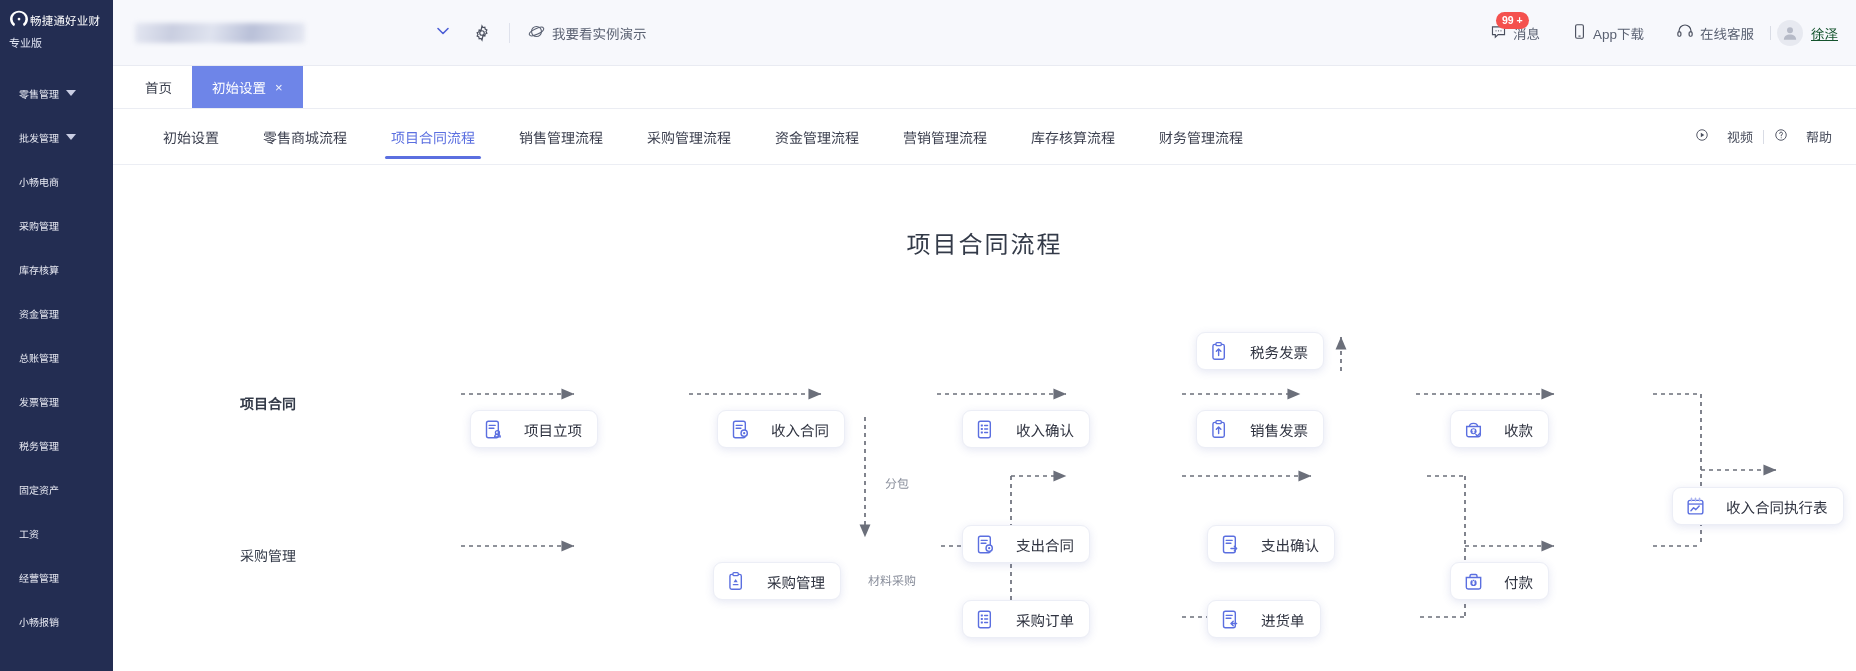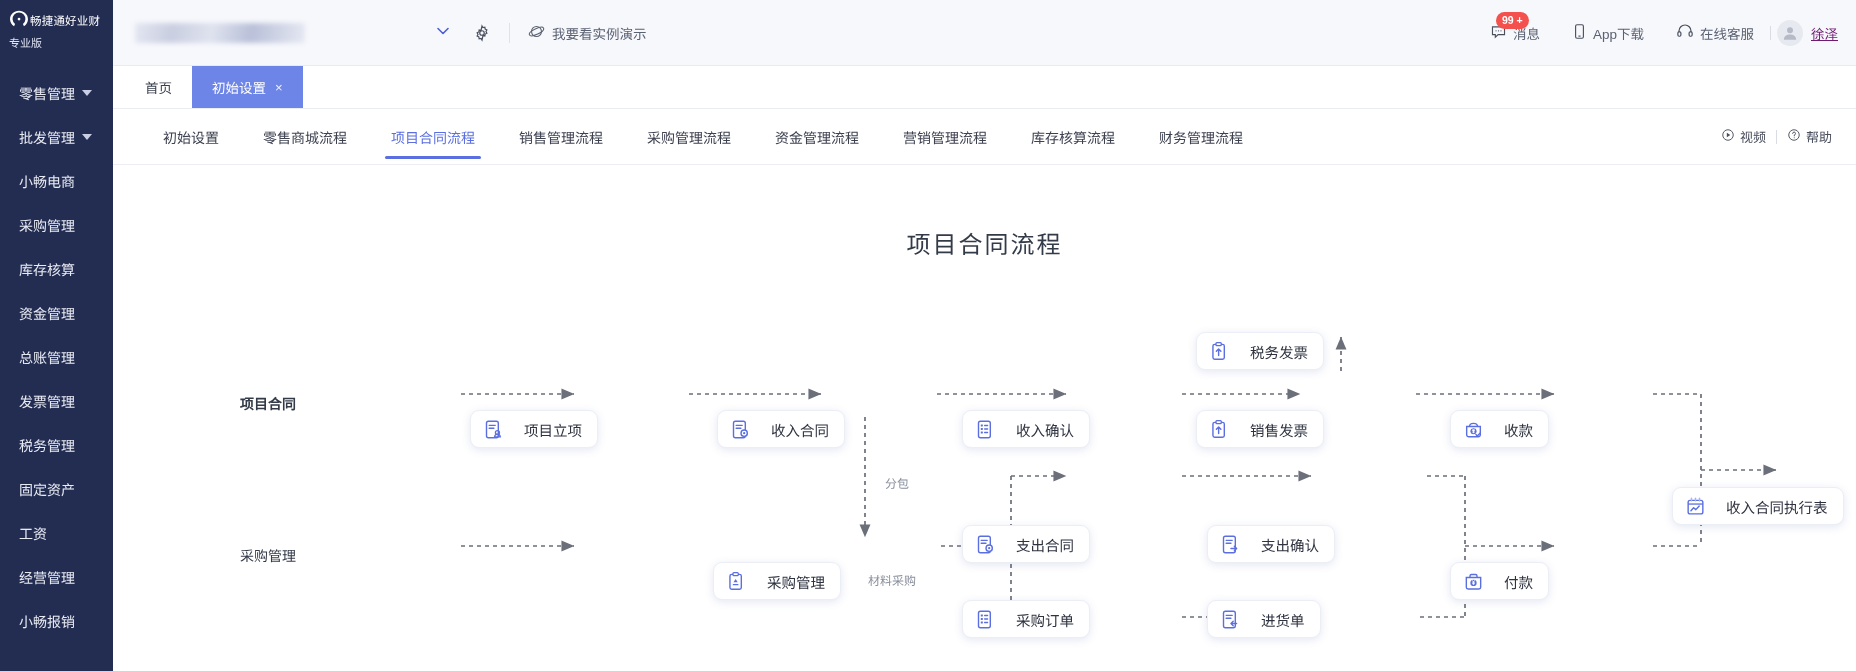--- a/index.html
+++ b/index.html
@@ -20,21 +20,21 @@
   .logo-block { height:66px; padding:9px 0 0 8px; }
   .logo-row { display:flex; align-items:center; }
   .logo-mark { width:22px; height:22px; flex:none; }
   .logo-text { font-size:11.5px; color:#fff; letter-spacing:.2px; white-space:nowrap;
                overflow:hidden; text-overflow:clip; max-width:72px; }
   .logo-sub { font-size:11px; color:#dfe3f2; margin-top:3px; padding-left:1px; }
 
   .nav { margin-top:5px; }
   .nav-item {
     height:44px; display:flex; align-items:center; padding-left:19px;
-    font-size:14px; color:#e8eaf3; cursor:pointer; white-space:nowrap;
+    font-size:10px; color:#e8eaf3; cursor:pointer; white-space:nowrap;
   }
   .caret {
     display:inline-block; margin-left:7px; width:0; height:0;
     border-left:5px solid transparent; border-right:5px solid transparent;
     border-top:6px solid #c9cee4;
   }
 
   
   .header {
     position:absolute; left:113px; top:0; right:0; height:66px;
@@ -53,21 +53,21 @@
   .hdr-right { margin-left:auto; display:flex; align-items:center; gap:0; }
   .hdr-btn { position:relative; display:flex; align-items:center; gap:6px;
              font-size:13.5px; color:#5a6172; cursor:pointer; padding:0 16px; white-space:nowrap; }
   .badge {
     position:absolute; top:-11px; left:22px;
     background:#f4514e; color:#fff; font-size:10.5px; line-height:1;
     padding:3px 6px 4px; border-radius:9px; font-weight:bold; white-space:nowrap;
   }
   .avatar { width:26px; height:26px; border-radius:50%; background:#e7e9f0;
             display:flex; align-items:center; justify-content:center; margin-left:6px;}
-  .user-name { font-size:13.5px; color:#701a75; margin-left:8px; white-space:nowrap;text-decoration:underline; }
+  .user-name { font-size:13.5px; color:#14532d; margin-left:8px; white-space:nowrap;text-decoration:underline; }
 
   
   .doctabs {
     position:absolute; left:113px; top:66px; right:0; height:43px;
     background:#fff; border-bottom:1px solid #ebedf3; display:flex; align-items:stretch;
     padding-left:12px;
   }
   .doctab {
     display:flex; align-items:center; padding:0 20px; font-size:13.5px;
     color:#3a3f4d; cursor:pointer;
@@ -84,21 +84,21 @@
   .subtab {
     position:relative; font-size:14px; color:#3d4150; cursor:pointer;
     padding:0 22px; height:56px; display:flex; align-items:center; white-space:nowrap;
   }
   .subtab.active { color:#5b6fe0; }
   .subtab.active::after {
     content:""; position:absolute; left:16px; right:16px; bottom:6px;
     height:3px; background:#5b6fe0; border-radius:2px;
   }
   .subtabs-right { margin-left:auto; display:flex; align-items:center; padding-right:14px; gap:0; }
-  .stlink { display:flex; align-items:center; gap:5px; font-size:13px; color:#4a4f5e; cursor:pointer; padding:0 10px;}
+  .stlink { display:flex; align-items:center; gap:18px; font-size:13px; color:#4a4f5e; cursor:pointer; padding:0 10px;}
   .stsep { width:1px; height:14px; background:#d9dce5; }
 
   
   .canvas { position:absolute; left:113px; top:165px; right:0; bottom:0; background:#fff; overflow:hidden; }
   .flow-title {
     position:absolute; left:0; right:0; top:60px; text-align:center;
     font-size:24px; color:#333a48; letter-spacing:2px;
   }
   #flow-svg { position:absolute; left:0; top:0; }
 

